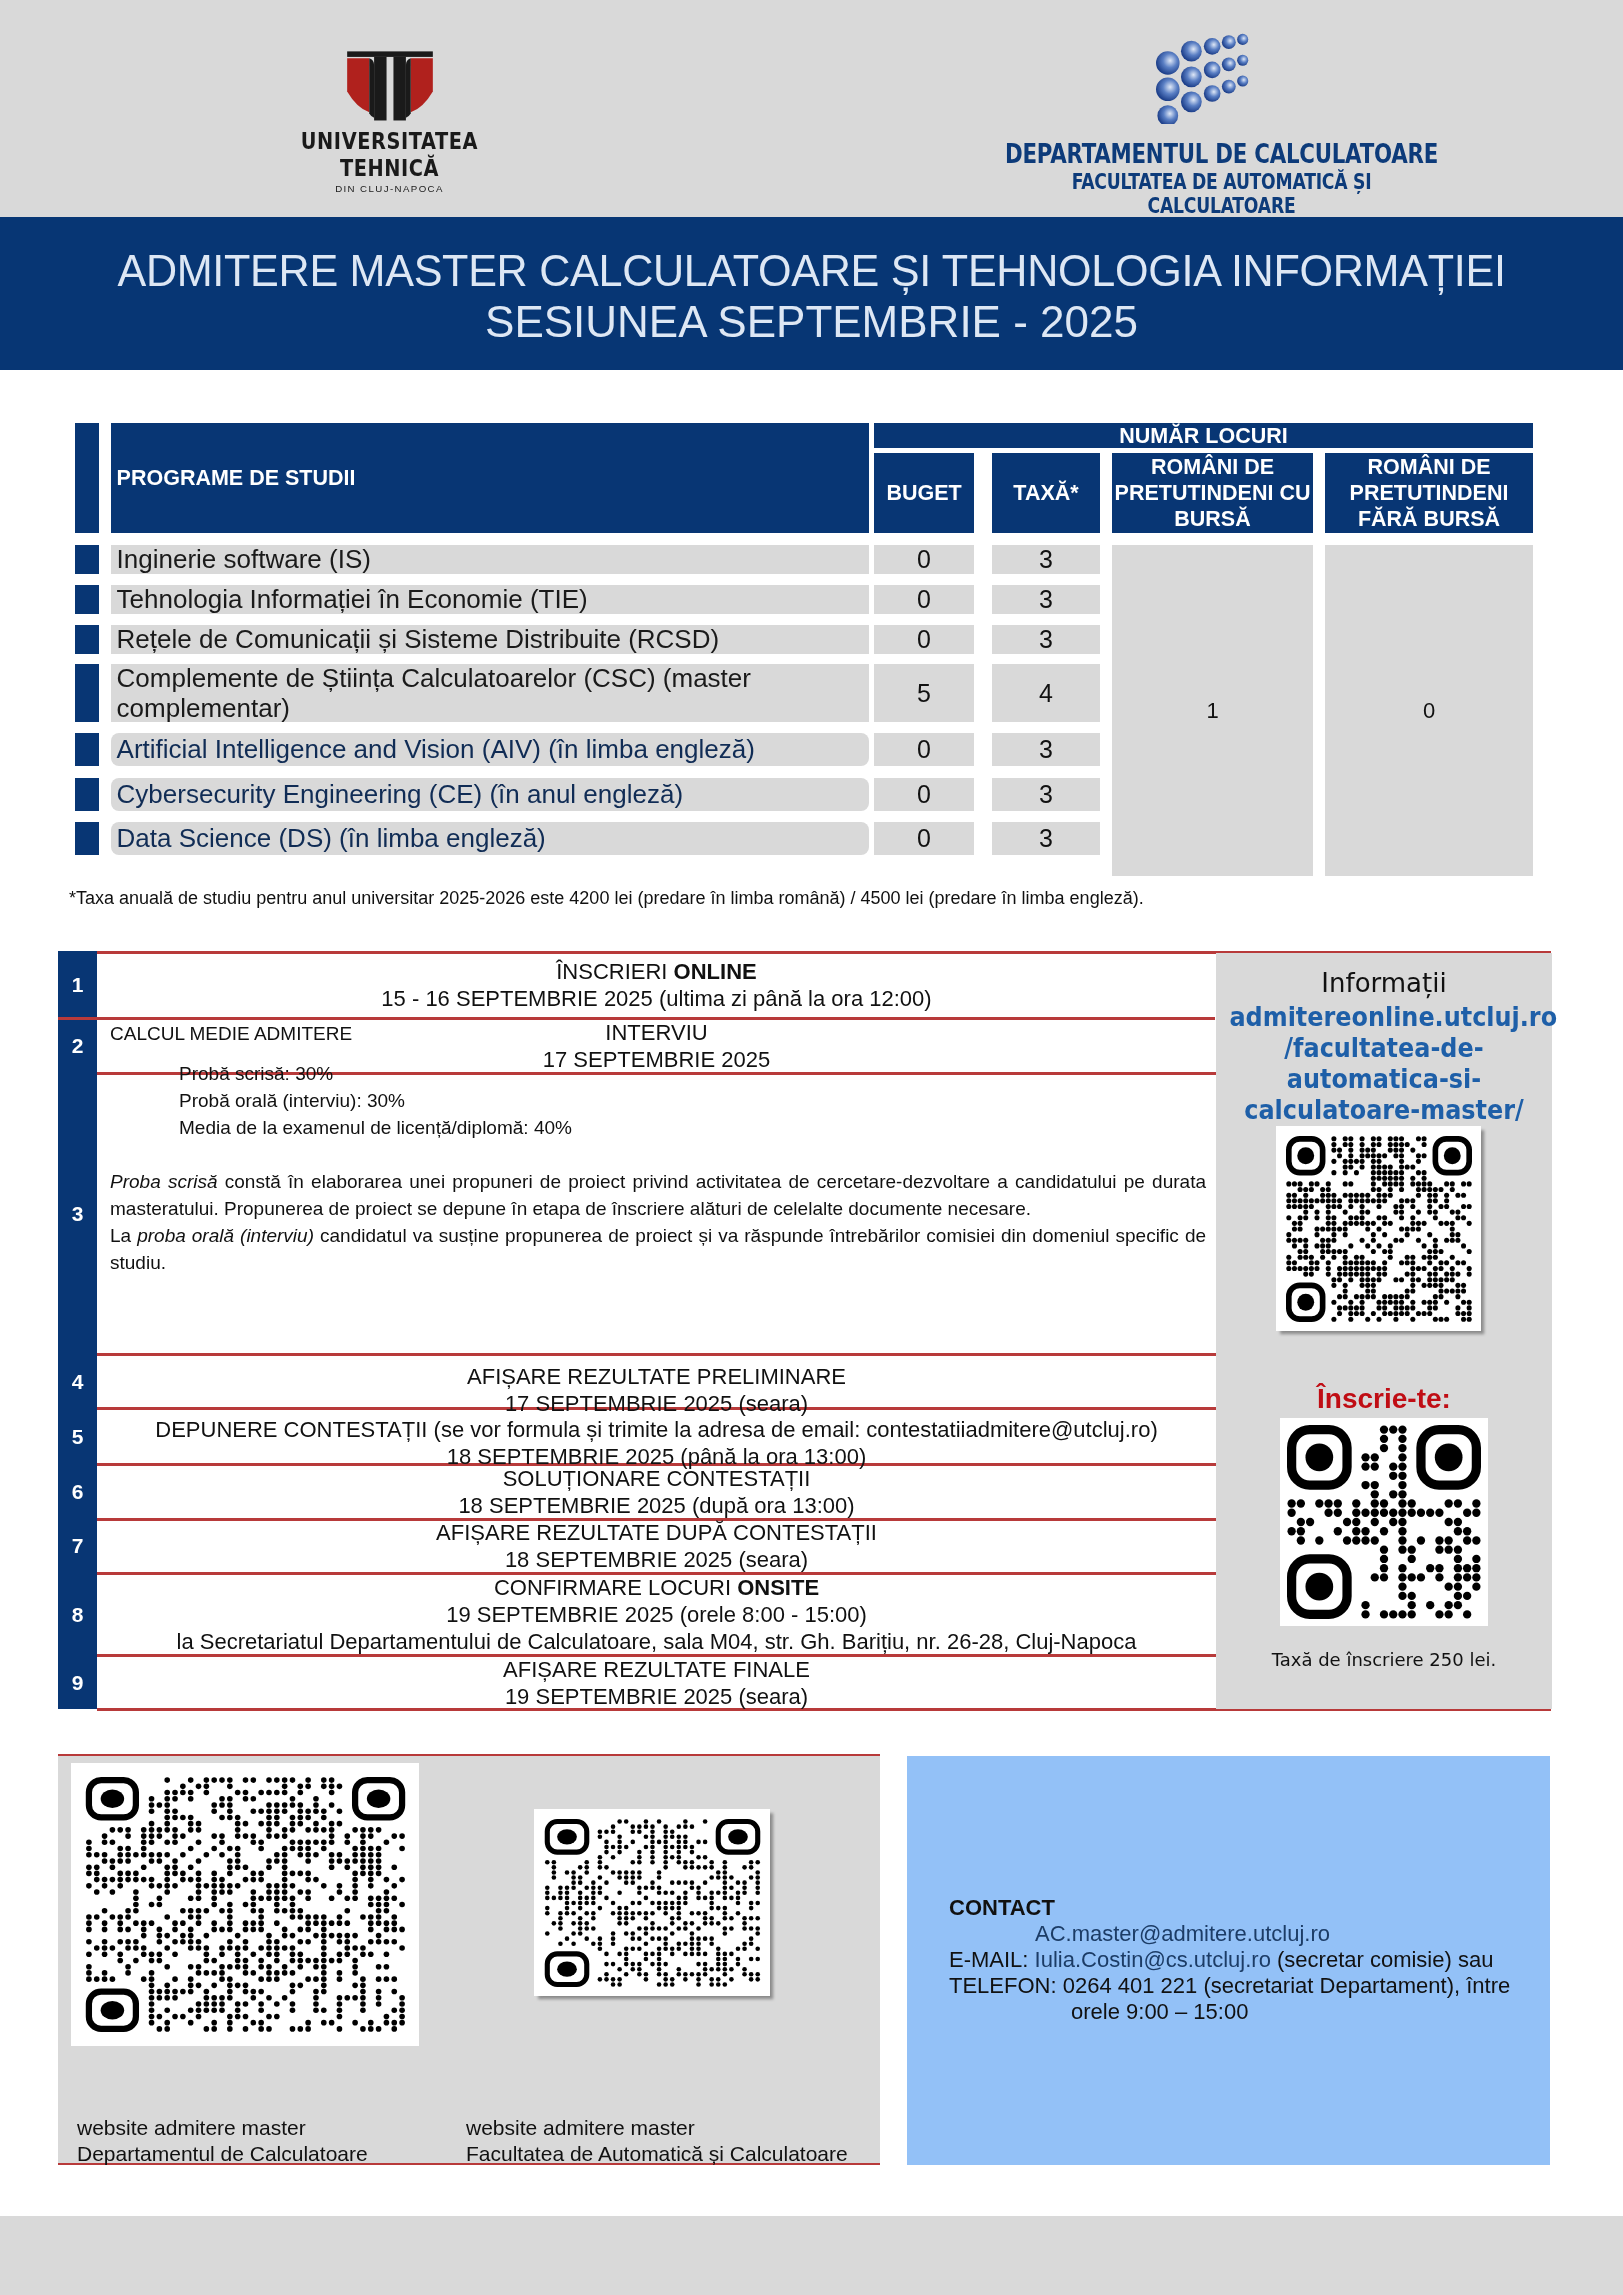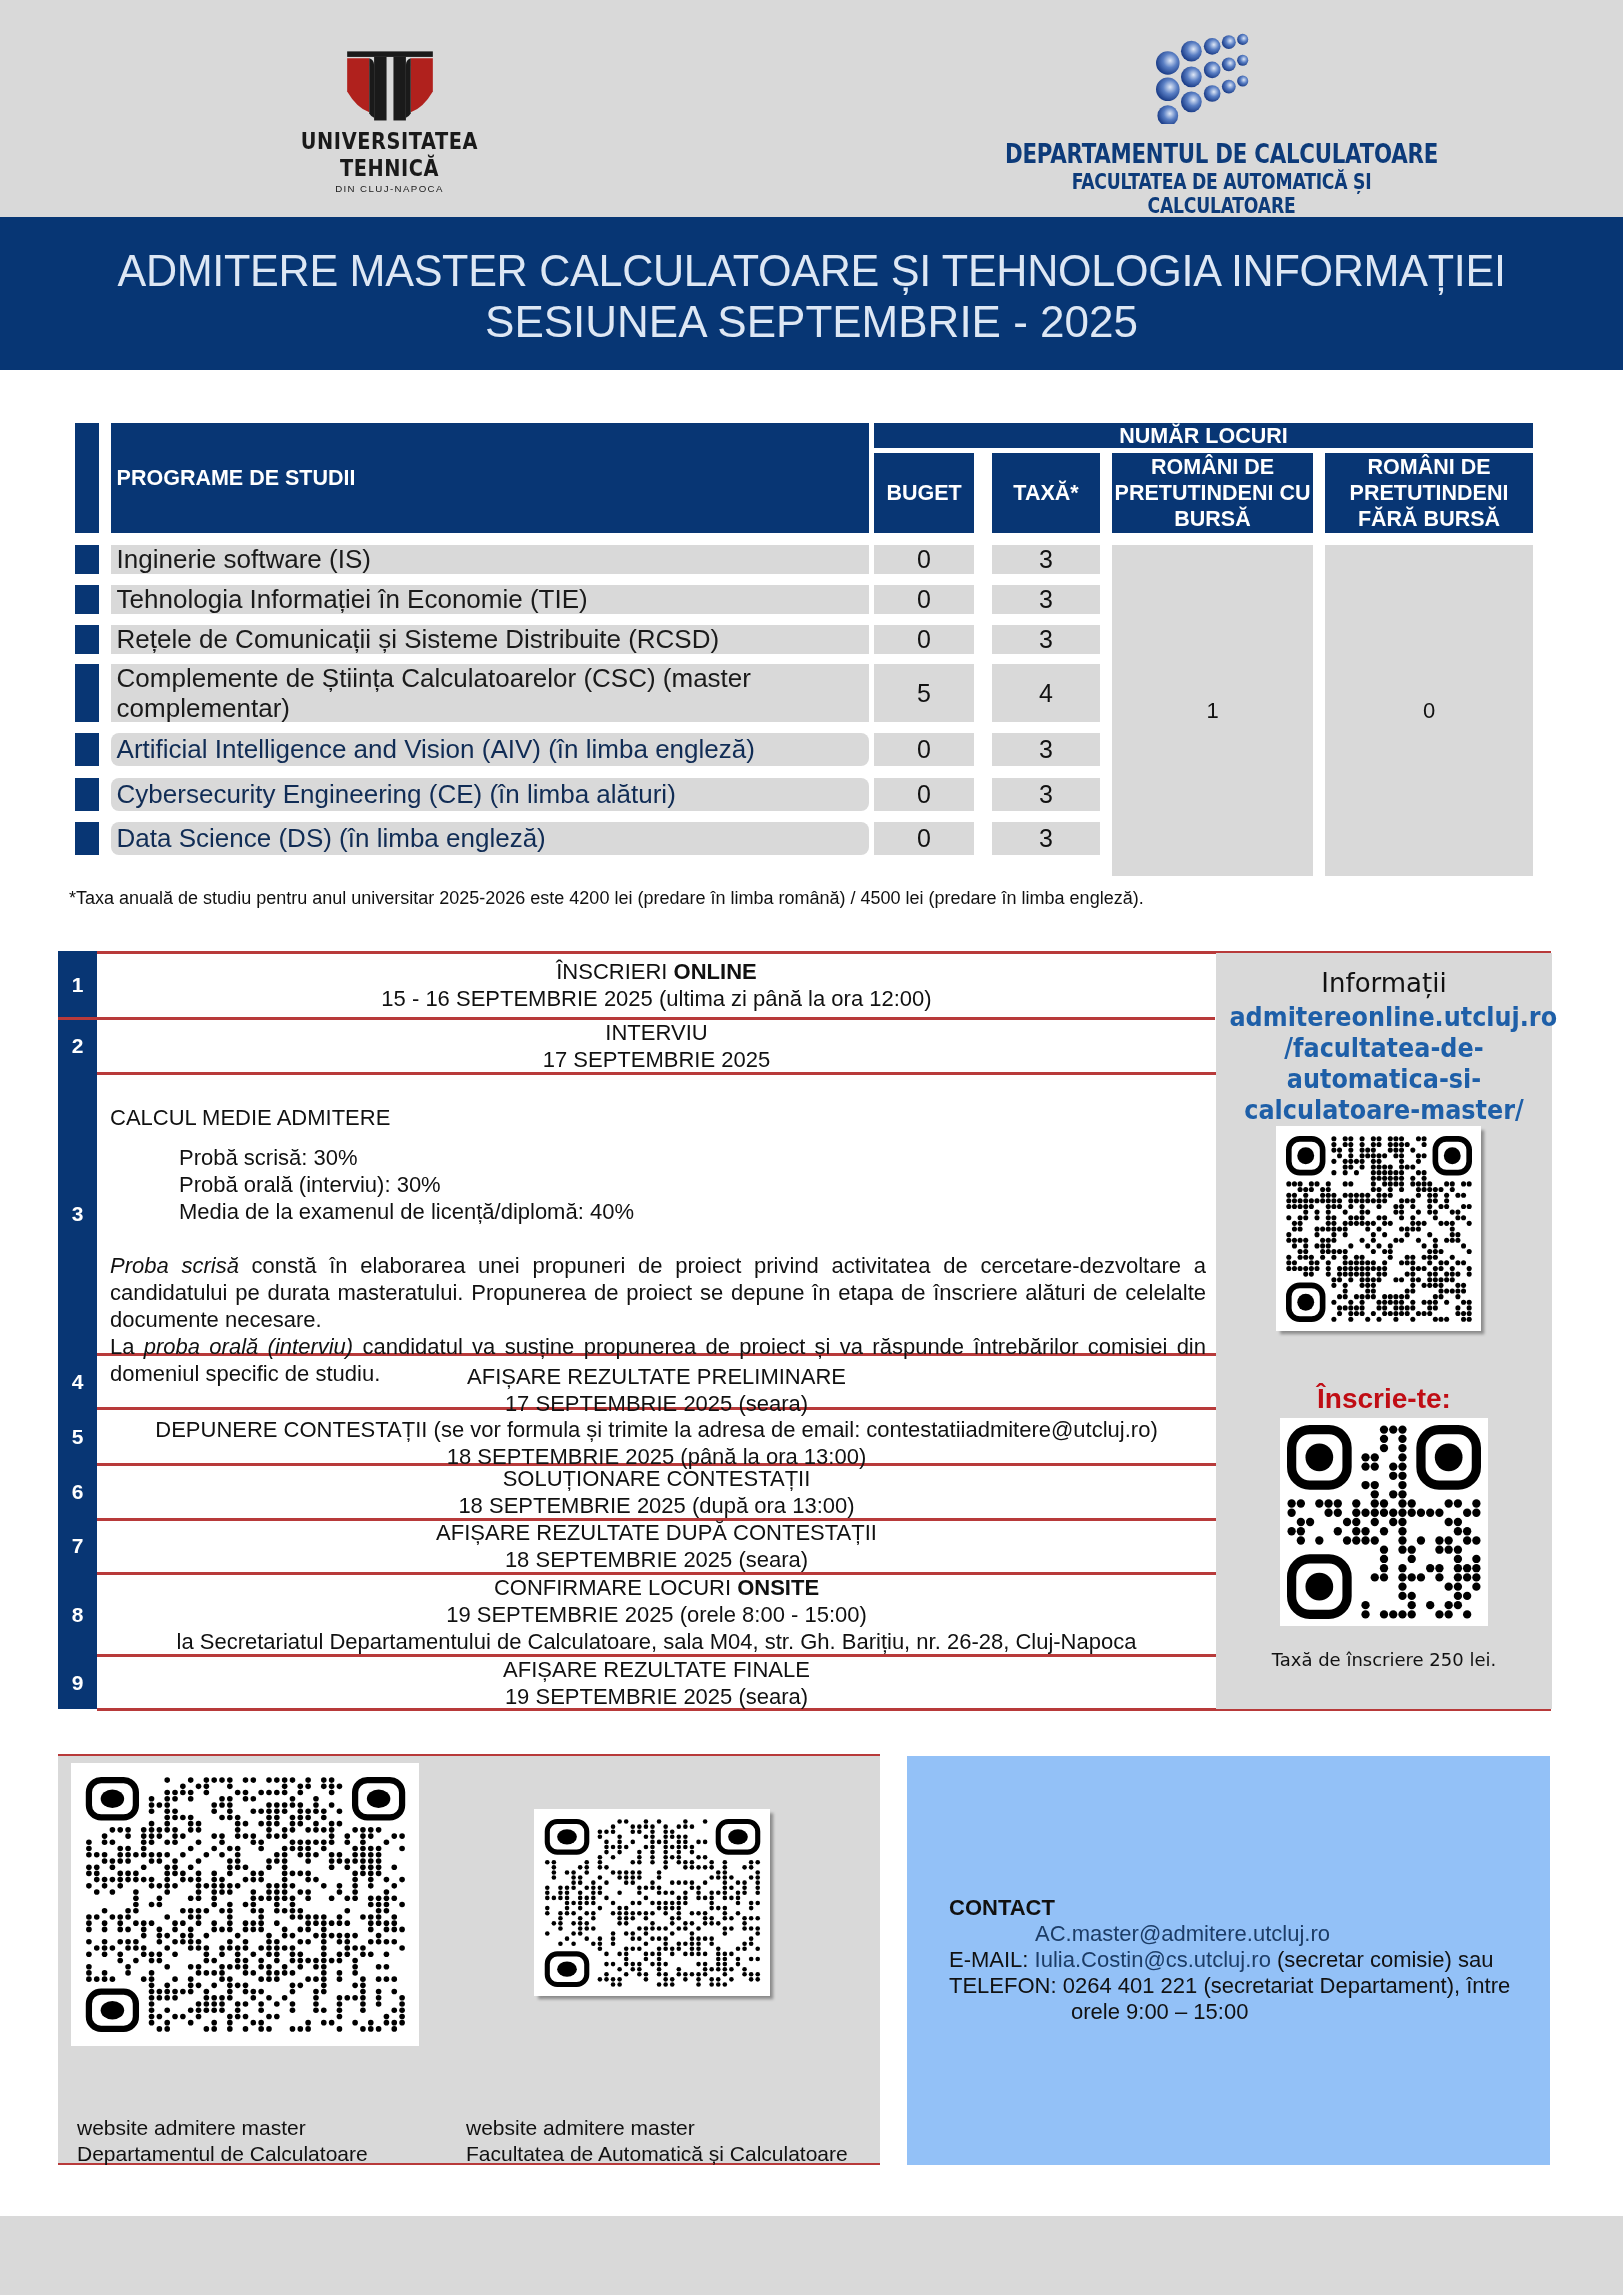--- a/index.html
+++ b/index.html
@@ -34,21 +34,21 @@
   .prog-name.en { color: #102c55; border-radius: 8px; }
   .num-cell { position: absolute; display: flex; align-items: center; justify-content: center; font-size: 25px; color: #111; }
   #footnote { left: 69px; top: 888px; font-size: 18px; color: #111; white-space: nowrap; }
 
   
   #timeline-num-col { left: 58px; top: 951px; width: 39px; height: 758px; background: #083674; }
   .tl-num { position: absolute; left: 58px; width: 39px; color: #fff; font-weight: bold; font-size: 21px; display: flex; align-items: center; justify-content: center; }
   .tl-line { position: absolute; height: 2.8px; background: #b83a3a; }
   .tl-row { position: absolute; left: 97px; width: 1119px; text-align: center; font-size: 22px; line-height: 27px; color: #111; display: flex; flex-direction: column; align-items: center; justify-content: center; }
   .tl-row b { font-weight: bold; }
-  #step3 { position: absolute; left: 110px; top: 1104px; width: 1096px; font-size: 22px; line-height: 27px; color: #111; }
+  #step3 { position: absolute; left: 110px; top: 1020px; width: 1096px; font-size: 19px; line-height: 27px; color: #111; }
   #step3 .indent { padding-left: 69px; }
   #step3 .just { text-align: justify; text-align-last: left; }
   #step3 i { font-style: italic; margin-top: 33px; }
 
   #info-panel { left: 1216px; top: 953px; width: 336px; height: 756px; background: #d9d9d9; }
   #info-title { position: absolute; left: 0; top: 15.3px; width: 100%; text-align: center; font-size: 26px; font-family: "DejaVu Sans", sans-serif; color: #111; }
   #info-link { position: absolute; left: 0; top: 49px; width: 100%; text-align: center; font-size: 26px; line-height: 31px; font-weight: bold; color: #1e5fa8; font-family: "DejaVu Sans", sans-serif; transform: scaleX(0.92); }
   #qr-info { position: absolute; left: 60px; top: 173px; width: 205px; height: 205px; background: #fff; box-shadow: 3.5px 3.5px 2.8px rgba(0,0,0,0.35); padding: 9.7px; }
   #inscrie-title { position: absolute; left: 0; top: 430px; width: 100%; text-align: center; font-size: 28px; font-weight: bold; color: #c00d14; }
   #qr-inscrie { position: absolute; left: 64px; top: 465px; width: 208px; height: 208px; background: #fff; padding: 7px; }
@@ -158,21 +158,21 @@
     <div class="num-cell gray" style="left:992px;top:664px;width:108px;height:58px;">4</div>
   </div>
   <div>
     <div class="marker" style="top:733px;height:33px;"></div>
     <div class="prog-name en gray" style="top:733px;height:33px;">Artificial Intelligence and Vision (AIV) (în limba engleză)</div>
     <div class="num-cell gray" style="left:874px;top:733px;width:100px;height:33px;">0</div>
     <div class="num-cell gray" style="left:992px;top:733px;width:108px;height:33px;">3</div>
   </div>
   <div>
     <div class="marker" style="top:778px;height:33px;"></div>
-    <div class="prog-name en gray" style="top:778px;height:33px;">Cybersecurity Engineering (CE) (în limba alături)</div>
+    <div class="prog-name en gray" style="top:778px;height:33px;">Cybersecurity Engineering (CE) (în anul engleză)</div>
     <div class="num-cell gray" style="left:874px;top:778px;width:100px;height:33px;">0</div>
     <div class="num-cell gray" style="left:992px;top:778px;width:108px;height:33px;">3</div>
   </div>
   <div>
     <div class="marker" style="top:822px;height:33px;"></div>
     <div class="prog-name en gray" style="top:822px;height:33px;">Data Science (DS) (în limba engleză)</div>
     <div class="num-cell gray" style="left:874px;top:822px;width:100px;height:33px;">0</div>
     <div class="num-cell gray" style="left:992px;top:822px;width:108px;height:33px;">3</div>
   </div>
 

